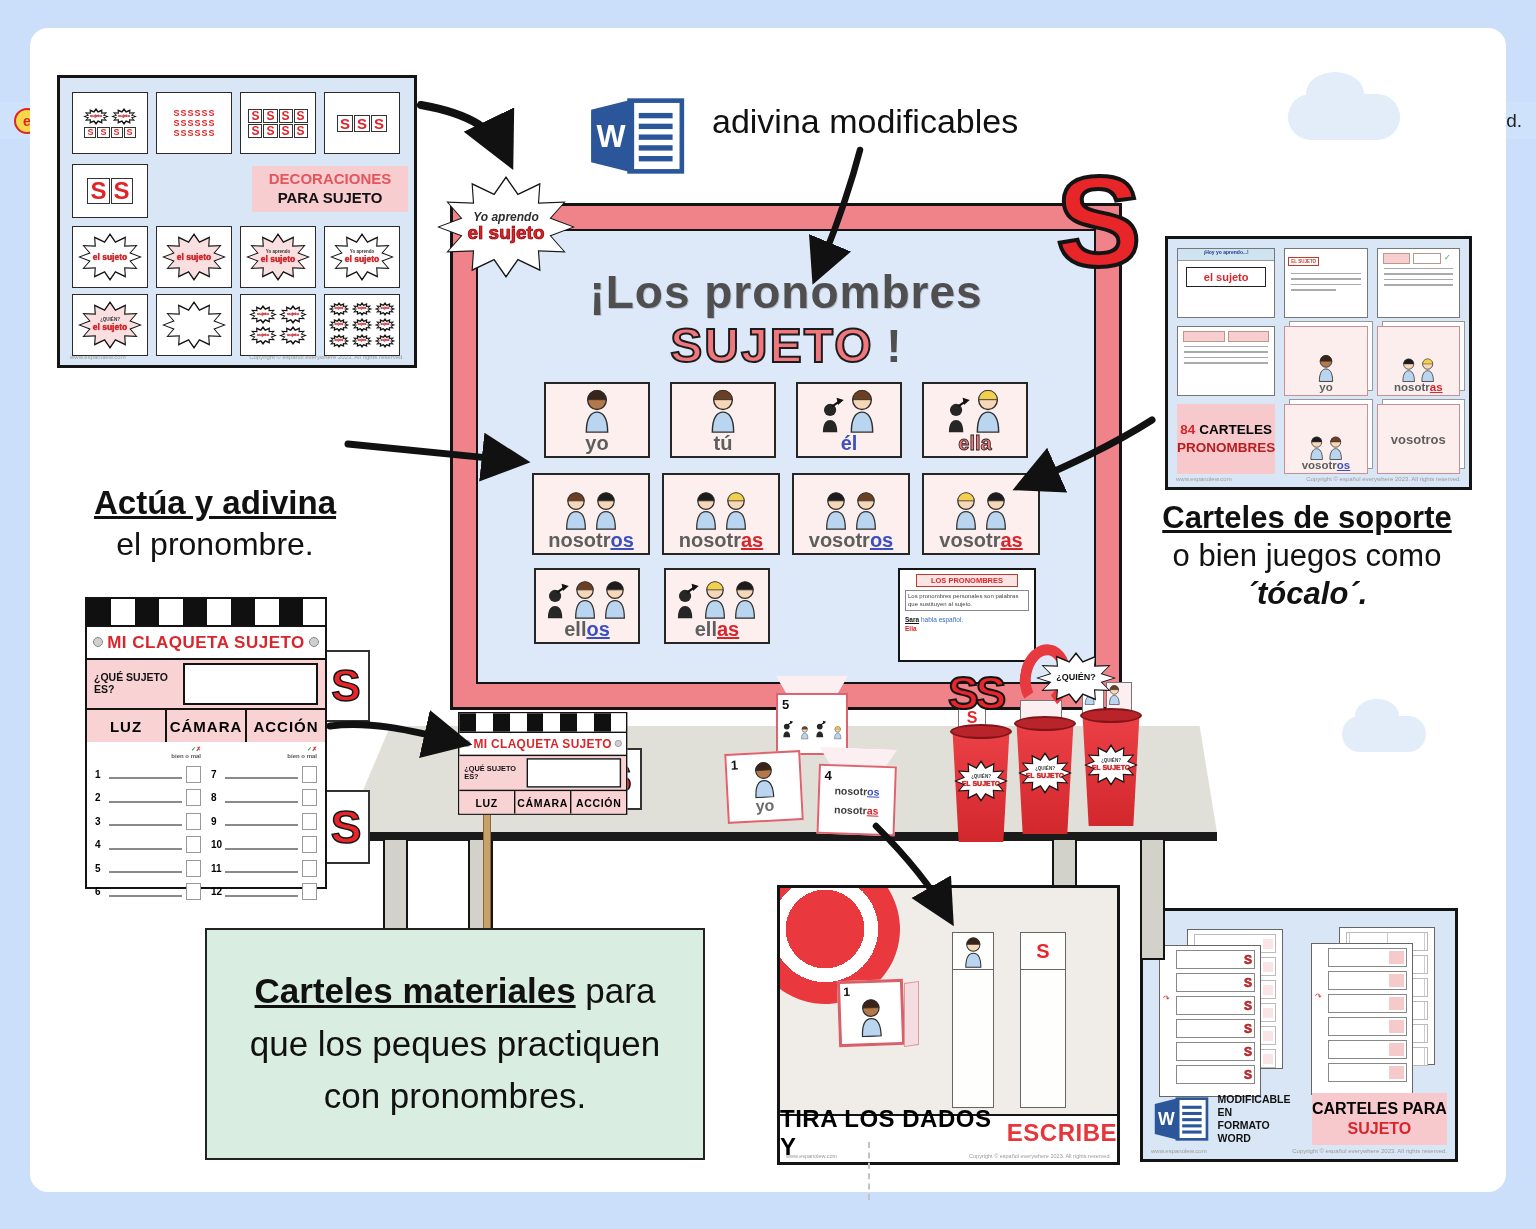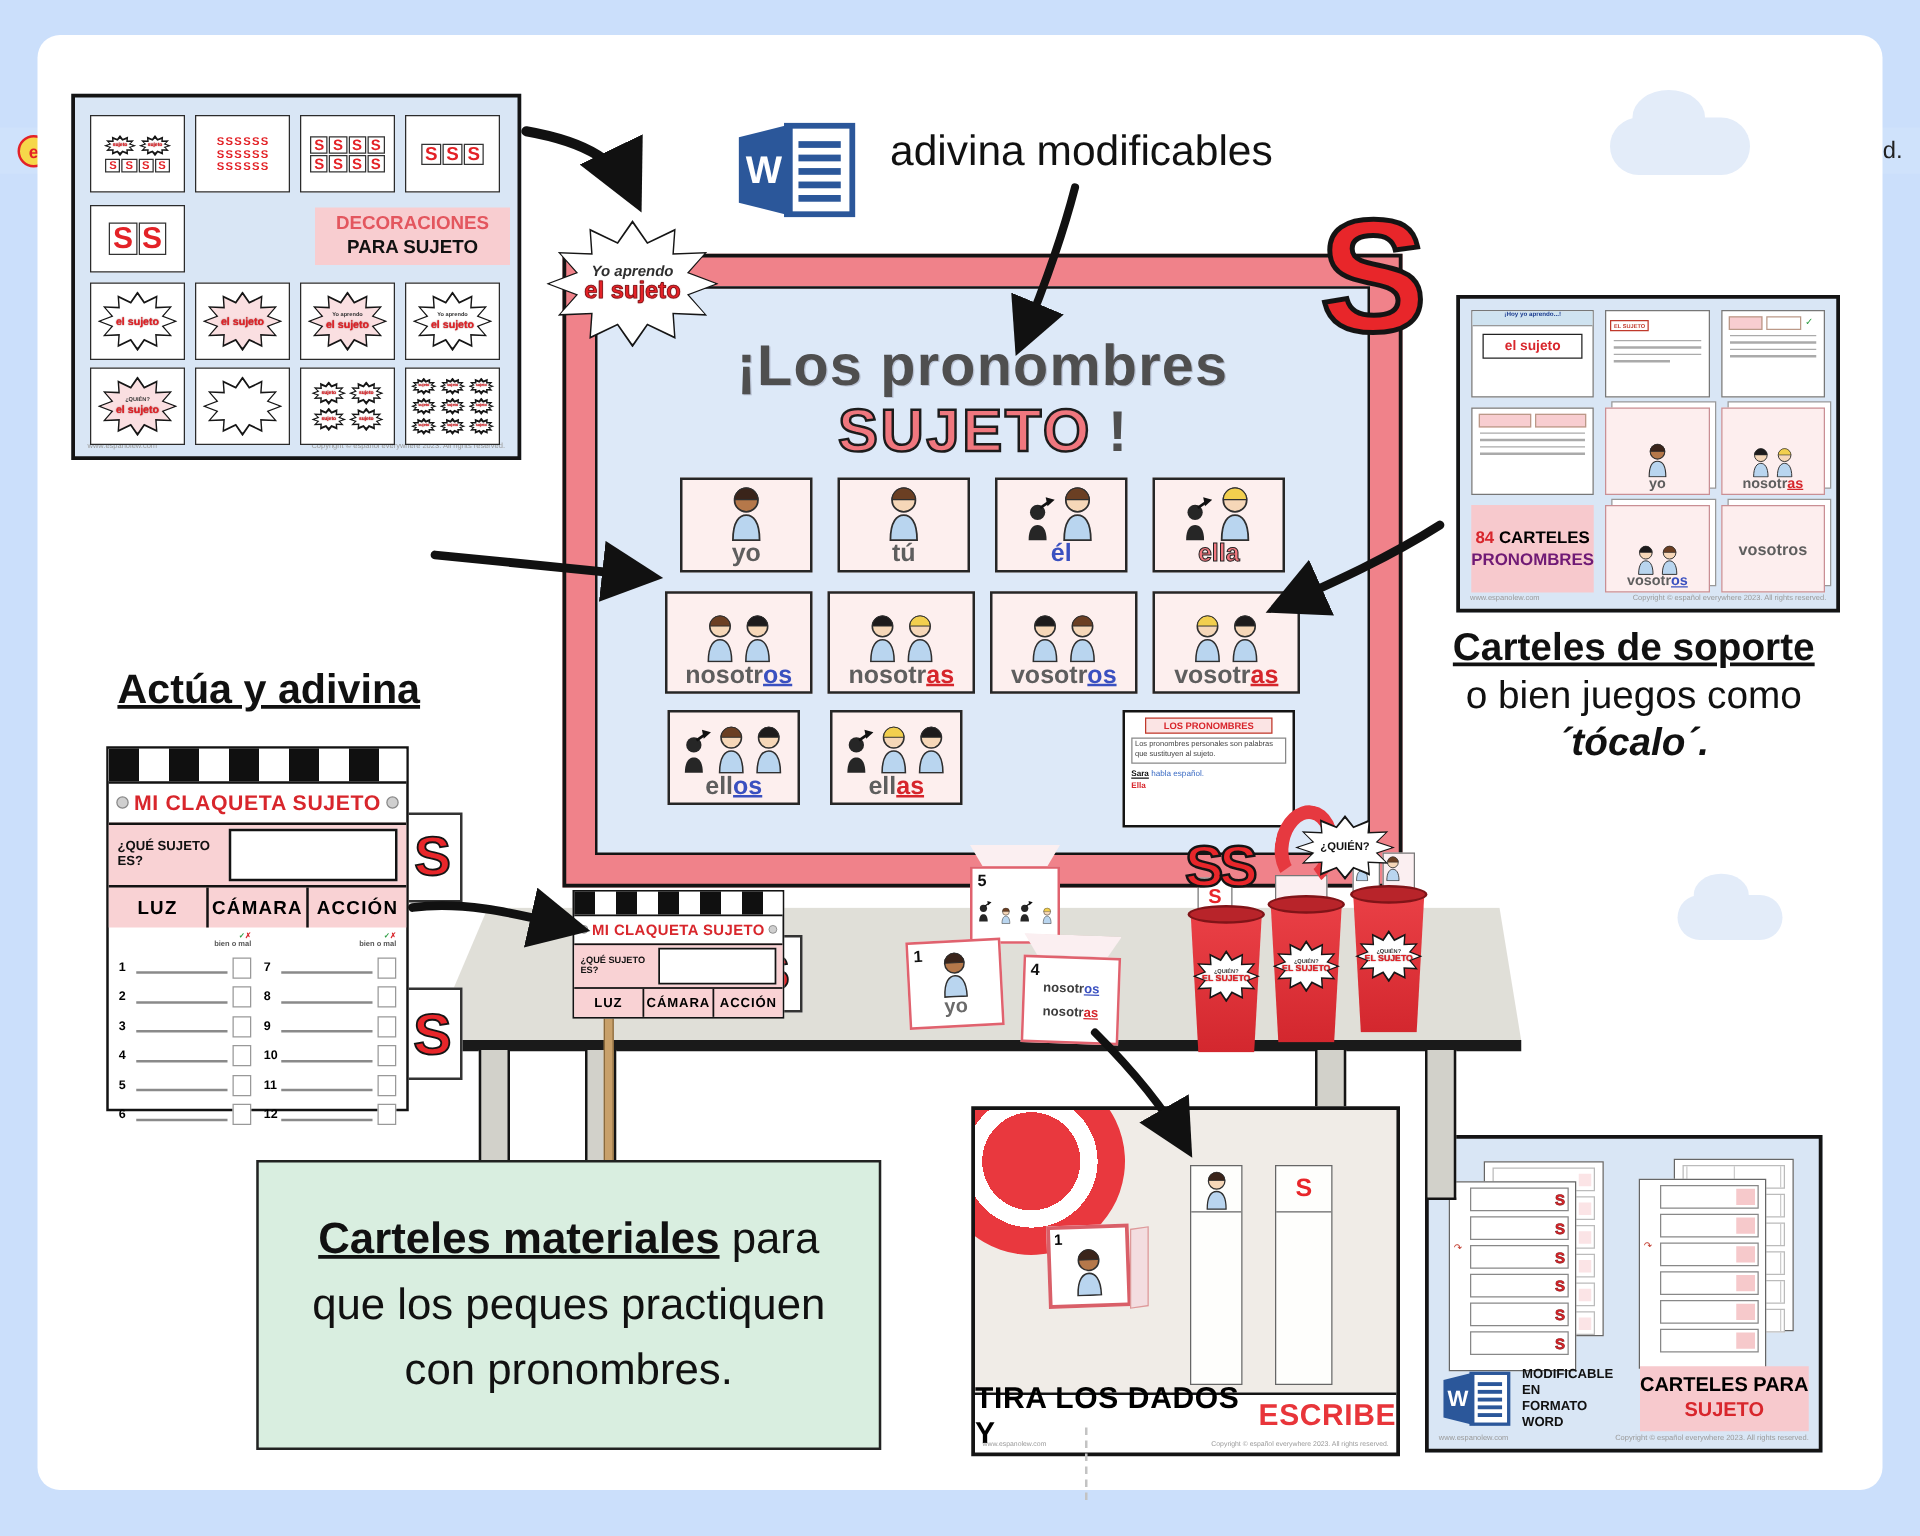--- a/index.html
+++ b/index.html
@@ -57,21 +57,21 @@
   #board-bigS{left:1056px;top:158px;font-size:128px;font-weight:800;color:#e8262a;-webkit-text-stroke:4px #141414;z-index:3;line-height:1;}
   #badge{left:437px;top:176px;width:138px;height:102px;z-index:5;filter:drop-shadow(4px 4px 0 #f3b6ba);}
   #badge .b-top{font-size:12px;font-style:italic;font-weight:700;color:#2f2f2f;}
   #badge .b-main{font-size:19px;-webkit-text-stroke:.6px #7a0d10;}
 
   
   #word-top{left:588px;top:96px;z-index:2;}
   #letras{left:712px;top:102px;font-size:34px;color:#111;z-index:2;}
   .ann{position:absolute;text-align:center;color:#111;}
   #actua{left:62px;top:484px;width:306px;}
-  #actua .a1{font-size:33px;font-weight:800;text-decoration:underline;margin-top:48px;}
+  #actua .a1{font-size:33px;font-weight:800;text-decoration:underline;}
   #actua .a2{font-size:32px;margin-top:4px;}
   #carteles-text{left:1124px;top:500px;width:366px;}
   #carteles-text .c1{font-size:31px;font-weight:800;text-decoration:underline;}
   #carteles-text .c2{font-size:31px;margin-top:2px;}
   #carteles-text .c3{font-size:31px;font-weight:800;font-style:italic;margin-top:2px;}
 
   
   #carteles-panel{left:1165px;top:236px;width:307px;height:254px;}
   #cgrid{position:absolute;left:9px;top:9px;right:9px;display:grid;grid-template-columns:1fr 1fr 1fr;grid-auto-rows:70px;gap:8px 9px;}
   .cc{position:relative;box-sizing:border-box;}
@@ -81,21 +81,21 @@
   .cc .mlabel .sfx{text-decoration:underline;}
   .mb-top{height:11px;background:#cfe3f0;border-bottom:1px solid #999;overflow:hidden;font-size:5px;color:#1d3d8f;font-weight:700;text-align:center;}
   .mb-box{margin:6px 8px 0;border:1.6px solid #222;background:#fff;text-align:center;font-weight:800;color:#d8262c;font-size:11px;padding:3px 0;}
   .line{background:#aaa;height:1.4px;margin:4px 6px;}
   .redbox{display:inline-block;border:1px solid #c0392b;color:#c0392b;font-size:4.5px;font-weight:800;padding:1px 2px;margin:3px;}
   .pinkhead{display:flex;gap:3px;margin:4px 5px 0;}
   .pinkhead i{flex:1;height:9px;background:#f8cdd0;border:1px solid #b98;}
   .pinkhead .chk{flex:0 0 10px;color:#2e9e44;font-size:8px;font-style:normal;background:none;border:none;}
   #c84{background:#f7c9cd;display:flex;flex-direction:column;align-items:center;justify-content:center;font-weight:800;font-size:13.5px;line-height:1.3;}
   #c84 .n{color:#d8262c;}
-  #c84 .r{color:#701a75;}
+  #c84 .r{color:#b91c1c;}
 
   
   .claq{position:absolute;width:242px;background:#fff;border:2.5px solid #131313;box-sizing:border-box;z-index:4;}
   #claq-big{left:85px;top:597px;height:292px;}
   #claq-mini{left:458px;top:712px;transform:scale(.7);transform-origin:0 0;z-index:3;}
   .cl-stripes{height:26px;background:repeating-linear-gradient(90deg,#101010 0 24px,#fff 24px 48px);border-bottom:2.5px solid #131313;background-origin:border-box;}
   .cl-title{height:31px;display:flex;align-items:center;justify-content:center;gap:8px;position:relative;}
   .cl-title-t{color:#d8262c;font-weight:800;font-size:17px;letter-spacing:.5px;white-space:nowrap;}
   .screw{width:8px;height:8px;border-radius:50%;background:#cfcfcf;border:1px solid #888;position:absolute;top:10px;}
   .screw.l{left:6px;} .screw.r{right:6px;}
@@ -717,20 +717,21 @@
           <div class="mlabel" style="color:#5e5e5e;font-size:13px">vosotros</div>
           <div style="flex:1"></div>
         </div>
       </div>
     <div class="tinyfoot" style="left:8px;">www.espanolew.com</div>
     <div class="tinyfoot" style="right:8px;">Copyright © español everywhere 2023. All rights reserved.</div>
   </div>
 
   <div id="actua" class="ann">
     <div class="a1">Actúa y adivina</div>
+    <div class="a2">el pronombre.</div>
   </div>
   <div id="carteles-text" class="ann">
     <div class="c1">Carteles de soporte</div>
     <div class="c2">o bien juegos como</div>
     <div class="c3">´tócalo´.</div>
   </div>
 
   <div class="scard" style="left:322px;top:650px;width:44px;height:68px;font-size:44px;">
       <span>S</span>
     </div>

